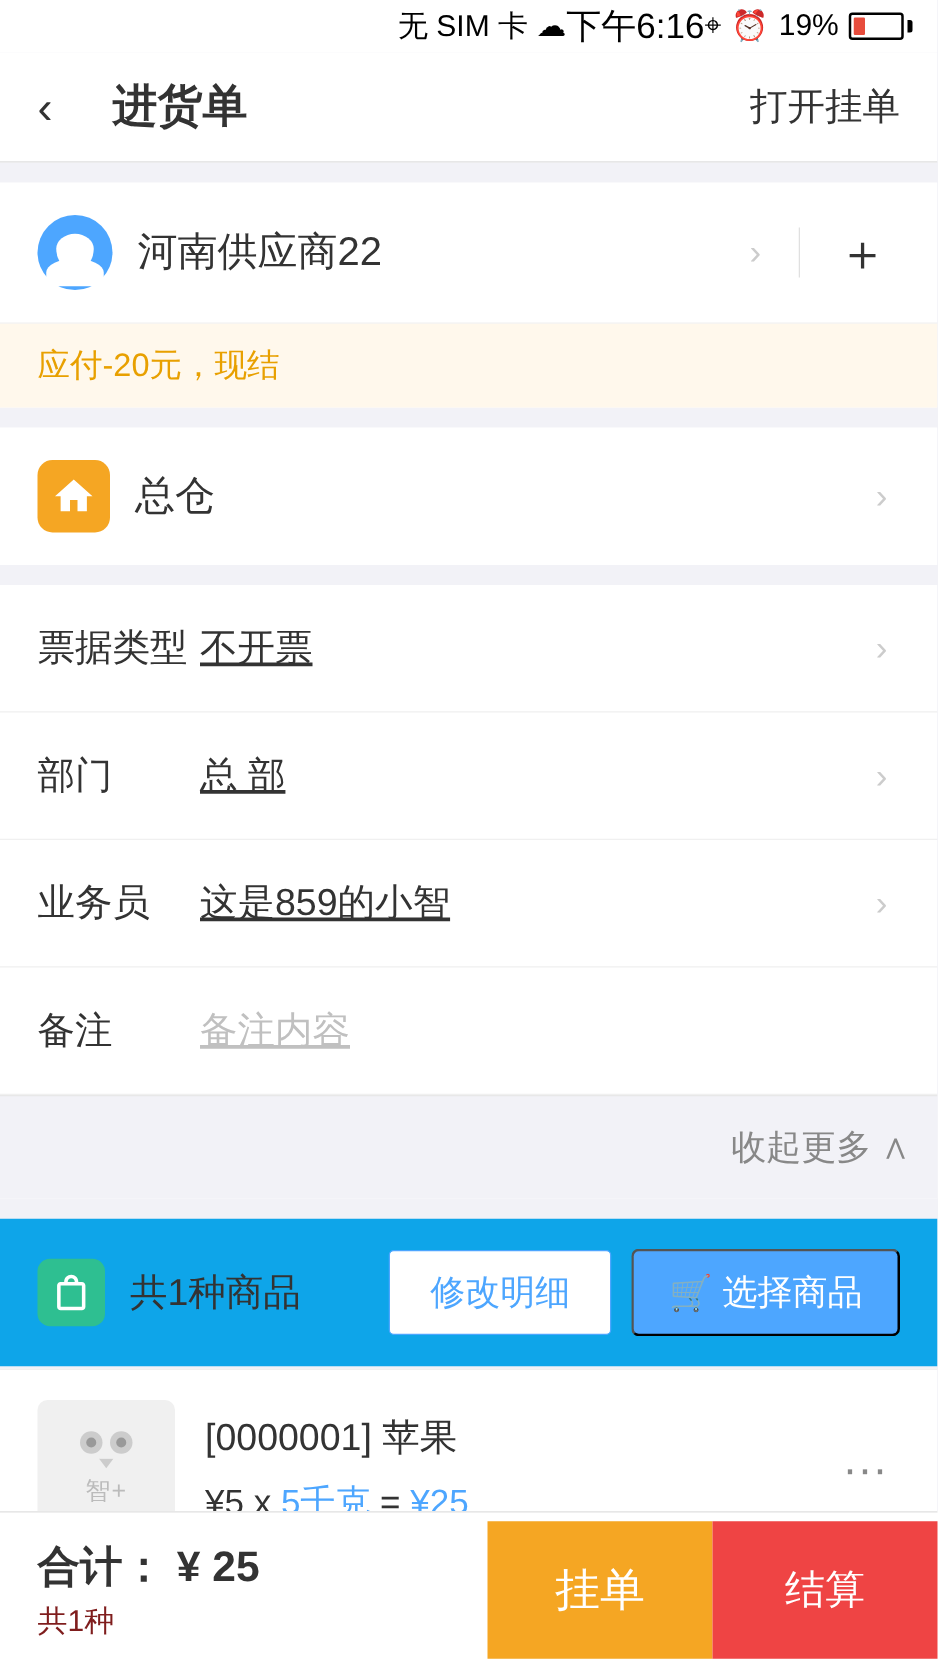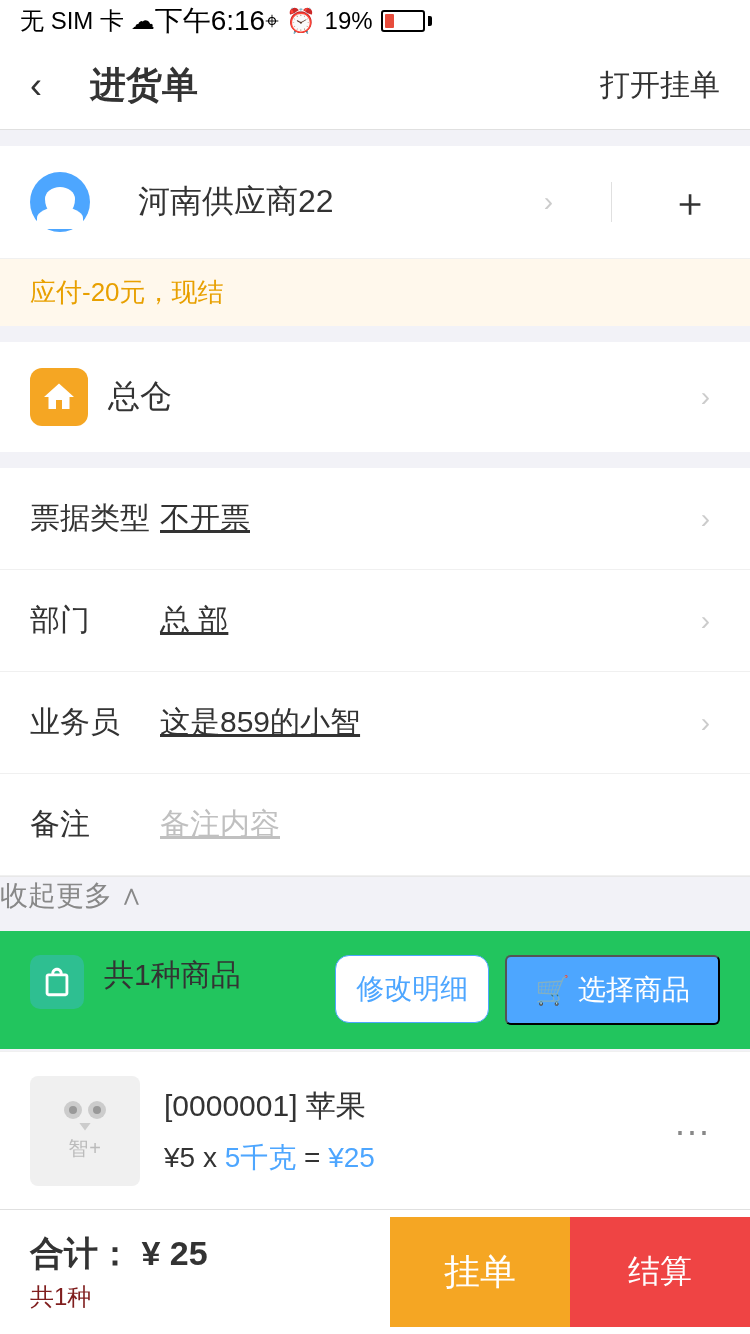--- a/index.html
+++ b/index.html
@@ -14,21 +14,21 @@
       position: relative;
       overflow-x: hidden;
     }
 
     
     .status-bar {
       height: 42px;
       background: #fff;
       display: flex;
       align-items: center;
-      justify-content: flex-start;
+      justify-content: flex-end;
       padding: 0 20px;
       font-size: 24px;
       color: #000;
     }
     .status-left { display: flex; align-items: center; gap: 10px; }
     .status-center { font-size: 28px; font-weight: 500; }
     .status-right { display: flex; align-items: center; gap: 8px; font-size: 24px; }
     .battery-icon {
       display: inline-flex; align-items: center; gap: 2px;
     }
@@ -80,21 +80,20 @@
       background: #fff;
       margin-top: 16px;
     }
 
     
     .supplier-row {
       display: flex;
       align-items: center;
       padding: 26px 30px;
       border-bottom: 1px solid #f0f0f0;
-      gap: 28px;
     }
     .supplier-avatar {
       width: 60px; height: 60px;
       background: #4da6ff;
       border-radius: 50%;
       display: flex; align-items: center; justify-content: center;
       margin-right: 20px;
       flex-shrink: 0;
     }
     .avatar-person {
@@ -180,32 +179,33 @@
       color: #333;
       text-decoration: underline;
     }
     .form-value.placeholder {
       color: #c0c0c0;
     }
 
     
     .collapse-bar {
       background: #f2f2f7;
-      text-align: left;
+      text-align: right;
+      padding: 22px;
       font-size: 28px;
       color: #888;
       cursor: pointer;
       border-top: 1px solid #e8e8e8;
     }
 
     
     .products-header {
-      background: #22c55e;
-      display: flex;
-      align-items: flex-start;
+      background: #0ea5e9;
+      display: flex;
+      align-items: center;
       padding: 24px 30px;
       margin-top: 16px;
     }
     .products-icon {
       width: 54px; height: 54px;
       background: #2ebf91;
       border-radius: 10px;
       display: flex; align-items: center; justify-content: center;
       margin-right: 20px;
       flex-shrink: 0;
@@ -213,22 +213,22 @@
     .products-count {
       flex: 1;
       font-size: 30px;
       color: #333;
     }
     .btn-modify {
       border: 1px solid #4da6ff;
       color: #4da6ff;
       background: #fff;
       font-size: 28px;
-      padding: 14px 20px;
-      border-radius: 14px;
+      padding: 14px 32px;
+      border-radius: 4px;
       cursor: pointer;
       margin-right: 16px;
     }
     .btn-select {
       background: #4da6ff;
       color: #fff;
       font-size: 28px;
       padding: 14px 28px;
       border-radius: 6px;
       cursor: pointer;

